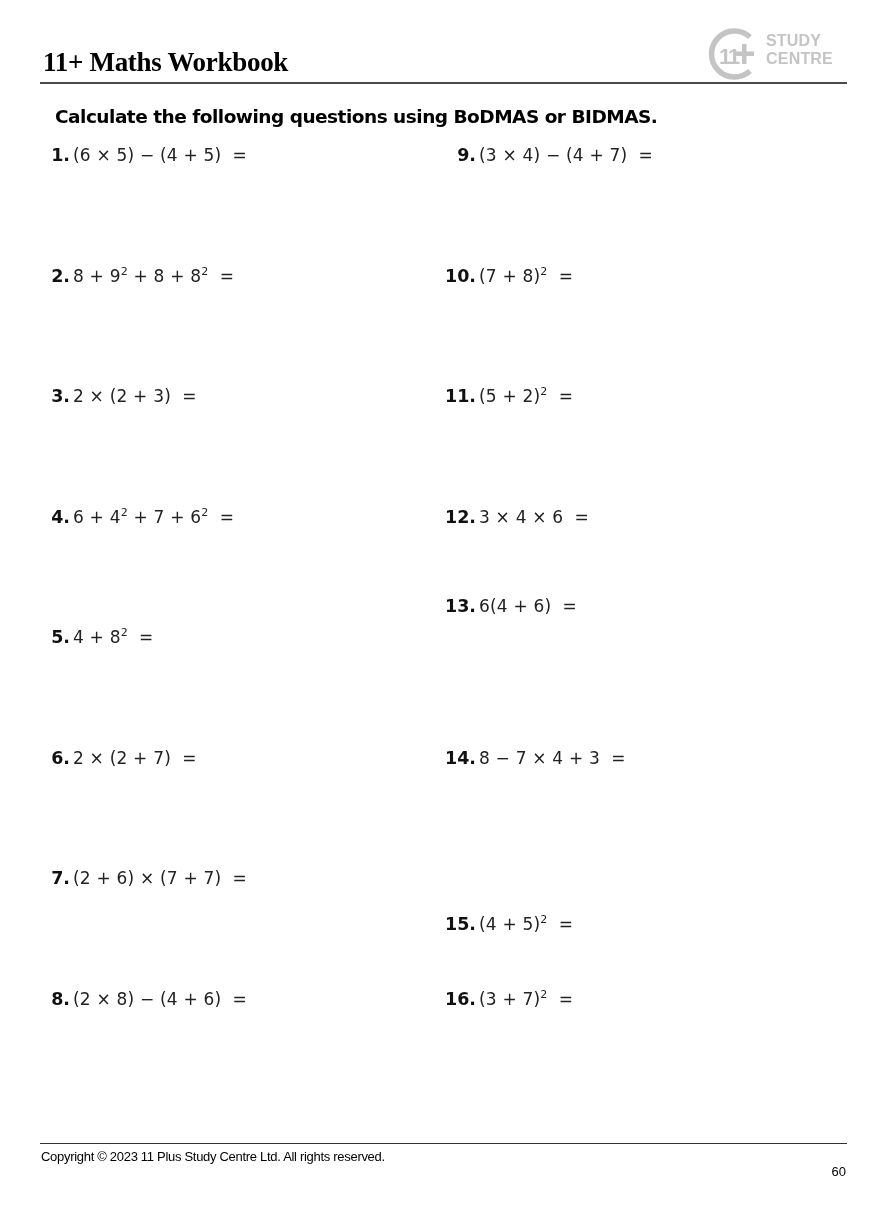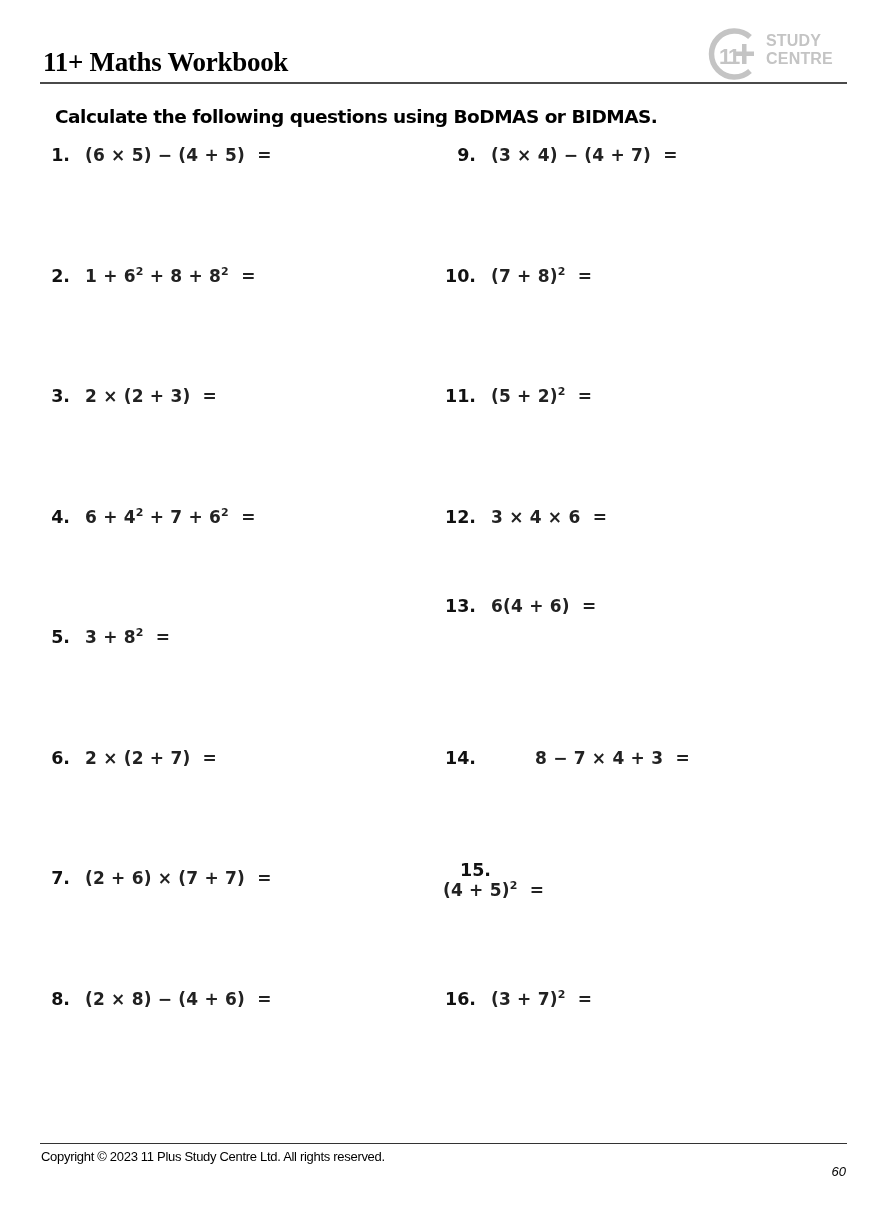--- a/index.html
+++ b/index.html
@@ -37,34 +37,34 @@
     .question {
       position: absolute; display: flex; align-items: baseline;
       font-family: "DejaVu Sans", sans-serif; font-size: 17px; color: #222;
     }
     .q-num {
       font-weight: bold; color: #111; text-align: right; display: inline-block;
       font-size: 17.5px;
     }
     .col-left .q-num { width: 38px; }
     .col-right .q-num { width: 48px; }
-    .q-expr { margin-left: 15px; white-space: pre; font-weight: bold; letter-spacing: 0.2px; }
+    .q-expr { margin-left: 3px; white-space: pre; font-weight: normal; letter-spacing: 0.2px; }
     .q-expr sup { font-size: 11px; vertical-align: 7px; line-height: 0; }
 
     .footer-rule {
       position: absolute; left: 40px; top: 1143px; width: 807px; height: 1px;
       background: #333;
     }
     .copyright {
       position: absolute; left: 41px; top: 1149px;
       font-family: "Liberation Sans", sans-serif; font-size: 13px; letter-spacing: -0.3px; color: #000;
     }
     .page-number {
       position: absolute; right: 38px; top: 1164px;
-      font-family: "Liberation Sans", sans-serif; font-size: 13px; color: #000; font-style: italic;
+      font-family: "Liberation Sans", sans-serif; font-size: 13px; color: #000;
     }
   </style>
 </head>
 <body>
 
 <div class="header-title">11+ Maths Workbook</div>
 
 <div class="logo">
   <svg class="logo-circle" viewBox="0 0 54 54" width="54" height="54">
     <path d="M 44 10 A 23 23 0 1 0 44 44" fill="none" stroke="#c4c4c4" stroke-width="5.5" stroke-linecap="butt"></path>
@@ -82,33 +82,33 @@
 
 <div class="instructions">Calculate the following questions using BoDMAS or BIDMAS.</div>
 
 <div id="questions">
     <div class="question col-left" style="left: 32px; top: 145px;">
       <span class="q-num">1.</span>
       <span class="q-expr">(6 × 5) − (4 + 5)  =</span>
     </div>
     <div class="question col-left" style="left: 32px; top: 266px;">
       <span class="q-num">2.</span>
-      <span class="q-expr"><span>1 + 6</span><sup>2</sup><span> + 8 + 8</span><sup>2</sup><span>  =</span></span>
+      <span class="q-expr"><span>8 + 9</span><sup>2</sup><span> + 8 + 8</span><sup>2</sup><span>  =</span></span>
     </div>
     <div class="question col-left" style="left: 32px; top: 386px;">
       <span class="q-num">3.</span>
       <span class="q-expr">2 × (2 + 3)  =</span>
     </div>
     <div class="question col-left" style="left: 32px; top: 507px;">
       <span class="q-num">4.</span>
       <span class="q-expr"><span>6 + 4</span><sup>2</sup><span> + 7 + 6</span><sup>2</sup><span>  =</span></span>
     </div>
     <div class="question col-left" style="left: 32px; top: 627px;">
       <span class="q-num">5.</span>
-      <span class="q-expr"><span>3 + 8</span><sup>2</sup><span>  =</span></span>
+      <span class="q-expr"><span>4 + 8</span><sup>2</sup><span>  =</span></span>
     </div>
     <div class="question col-left" style="left: 32px; top: 748px;">
       <span class="q-num">6.</span>
       <span class="q-expr">2 × (2 + 7)  =</span>
     </div>
     <div class="question col-left" style="left: 32px; top: 868px;">
       <span class="q-num">7.</span>
       <span class="q-expr">(2 + 6) × (7 + 7)  =</span>
     </div>
     <div class="question col-left" style="left: 32px; top: 989px;">
@@ -128,25 +128,25 @@
       <span class="q-expr"><span>(5 + 2)</span><sup>2</sup><span>  =</span></span>
     </div>
     <div class="question col-right" style="left: 428px; top: 507px;">
       <span class="q-num">12.</span>
       <span class="q-expr">3 × 4 × 6  =</span>
     </div>
     <div class="question col-right" style="left: 428px; top: 596px;">
       <span class="q-num">13.</span>
       <span class="q-expr">6(4 + 6)  =</span>
     </div>
-    <div class="question col-right" style="left: 428px; top: 748px; gap: 44px;">
+    <div class="question col-right" style="left: 428px; top: 748px;">
       <span class="q-num">14.</span>
       <span class="q-expr">8 − 7 × 4 + 3  =</span>
     </div>
-    <div class="question col-right" style="left: 428px; top: 860px; flex-direction: column;">
+    <div class="question col-right" style="left: 428px; top: 914px;">
       <span class="q-num">15.</span>
       <span class="q-expr"><span>(4 + 5)</span><sup>2</sup><span>  =</span></span>
     </div>
     <div class="question col-right" style="left: 428px; top: 989px;">
       <span class="q-num">16.</span>
       <span class="q-expr"><span>(3 + 7)</span><sup>2</sup><span>  =</span></span>
     </div>
   </div>
 
 <div class="footer-rule"></div>

